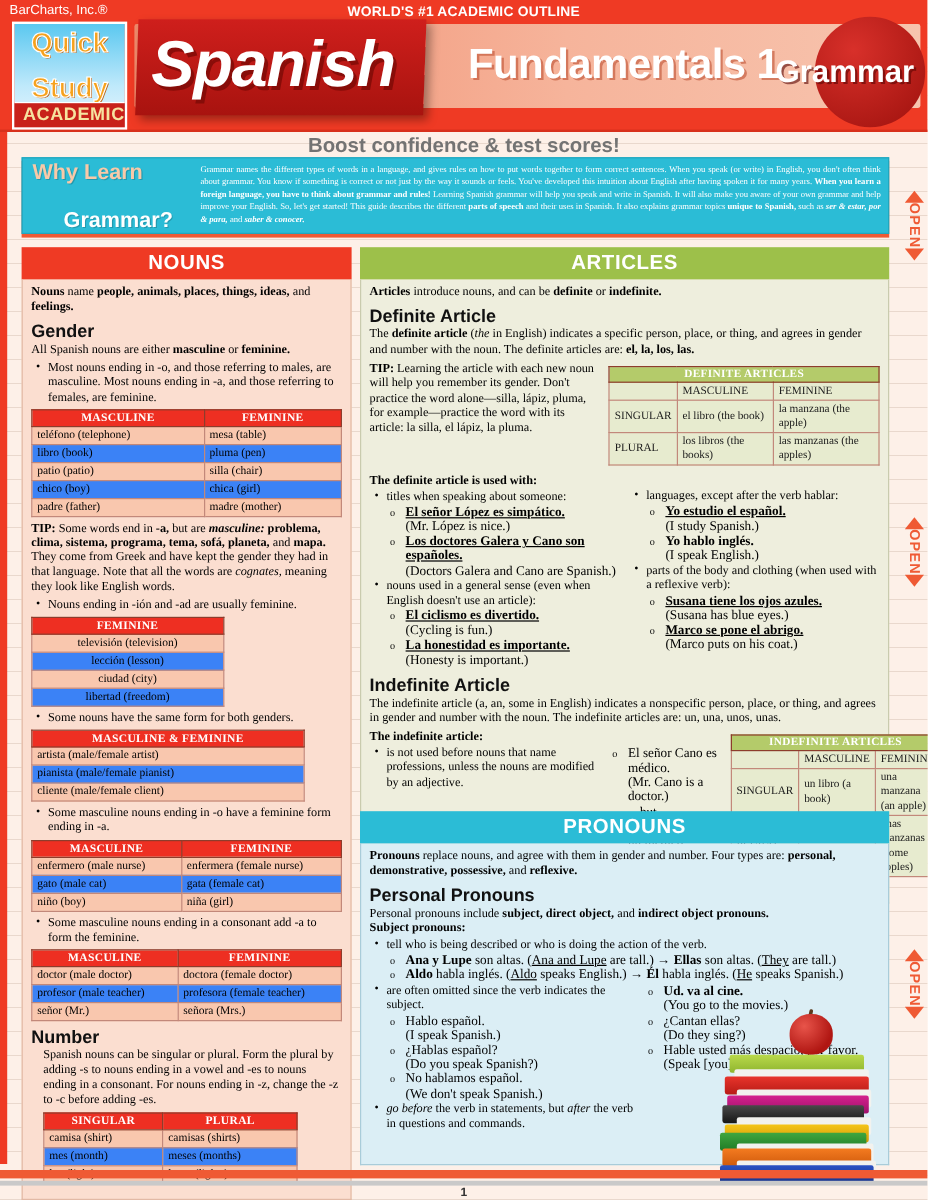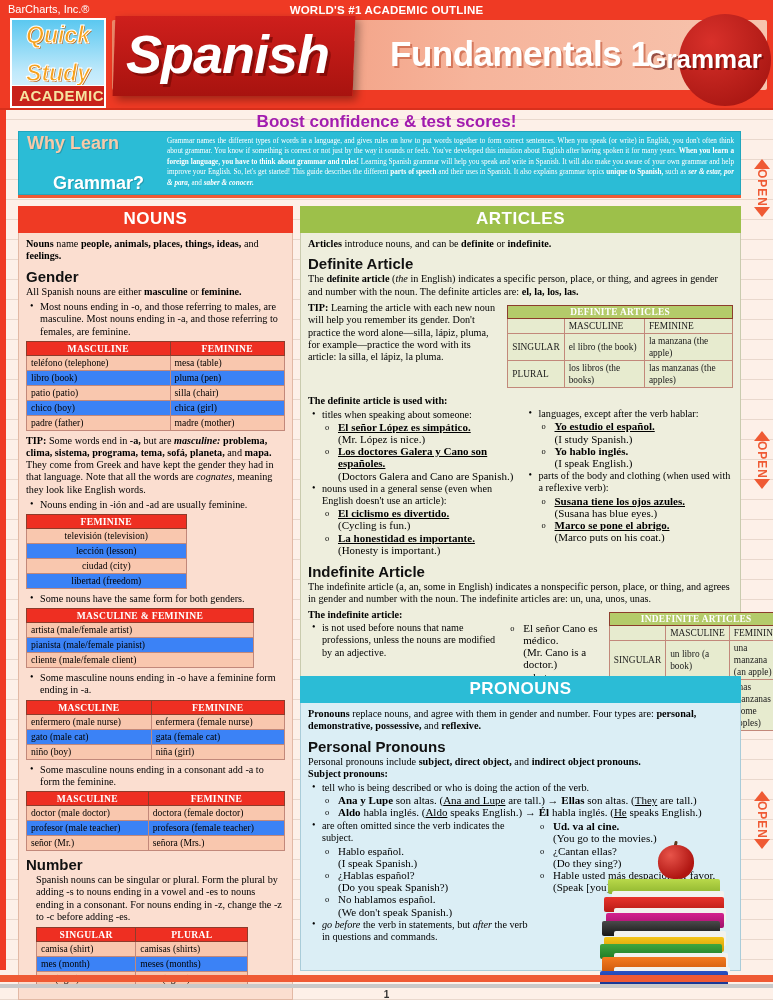--- a/index.html
+++ b/index.html
@@ -43,21 +43,21 @@
     letter-spacing: .2px;
   }
   .qs-logo {
     position: absolute; left: 10px; top: 18px; width: 96px; height: 90px;
     border: 2px solid #ffffff;
     background: linear-gradient(#5bc8f0 0%, #bfe9fb 60%, #e9f6fd 100%);
     display: flex; flex-direction: column; align-items: center; justify-content: flex-start;
   }
   .qs-logo .qs-l1, .qs-logo .qs-l2 {
     font-family: "Liberation Sans", sans-serif;
-    font-style: italic; font-weight: 700;
+    font-weight: 700;
     color: #f6a21d;
     -webkit-text-stroke: 1px #ffffff;
     text-shadow: 1px 1px 0 #b8651b;
     font-size: 23px; line-height: 24px;
     margin-top: 3px;
   }
   .qs-logo .qs-l2 { margin-top: 14px; }
   .qs-academic {
     position: absolute; left: 0; bottom: 0; width: 100%;
     background: #c8211a;
@@ -104,21 +104,21 @@
     font-family: "Liberation Sans", sans-serif;
     font-weight: 700; font-size: 26px; color: #ffffff;
     text-shadow: 2px 2px 0 rgba(90,5,3,.6);
   }
 
   
   .boost {
     position: absolute; left: 0; top: 110px; width: 773px;
     text-align: center;
     font-family: "Liberation Sans", sans-serif;
-    font-weight: 700; font-size: 17px; color: #a21caf;
+    font-weight: 700; font-size: 17px; color: #737373;
     padding-top: 2px;
   }
 
   
   .why-box {
     position: absolute; left: 18px; top: 131px; width: 723px; height: 64px;
     background: #2bbcd6;
     border: 1px solid #22a6bd;
     display: flex;
     box-shadow: 0 3px 0 #ef5a34;
@@ -630,21 +630,21 @@
       <div class="p" style="margin-bottom:0">
         <span>Personal pronouns include </span><b>subject, direct object,</b><span> and </span><b>indirect object pronouns.</b>
       </div>
       <div class="p" style="margin-bottom:1px"><b>Subject pronouns:</b></div>
 
       <ul class="b1">
         <li>
           <span>tell who is being described or who is doing the action of the verb.</span>
           <ul class="b2">
             <li><b>Ana y Lupe</b><span> son altas. (</span><span class="u">Ana and Lupe</span><span> are tall.) → </span><b>Ellas</b><span> son altas. (</span><span class="u">They</span><span> are tall.)</span></li>
-            <li><b>Aldo</b><span> habla inglés. (</span><span class="u">Aldo</span><span> speaks English.) → </span><b>Él</b><span> habla inglés. (</span><span class="u">He</span><span> speaks English.)</span></li>
+            <li><b>Aldo</b><span> habla inglés. (</span><span class="u">Aldo</span><span> speaks English.) → </span><b>Él</b><span> habla inglés. (</span><span class="u">He</span><span> speaks Spanish.)</span></li>
           </ul>
         </li>
       </ul>
 
       <div class="two-col" style="margin-top:2px">
         <div style="flex:0 0 52%">
           <ul class="b1">
             <li>
               <span>are often omitted since the verb indicates the subject.</span>
               <ul class="b2">

